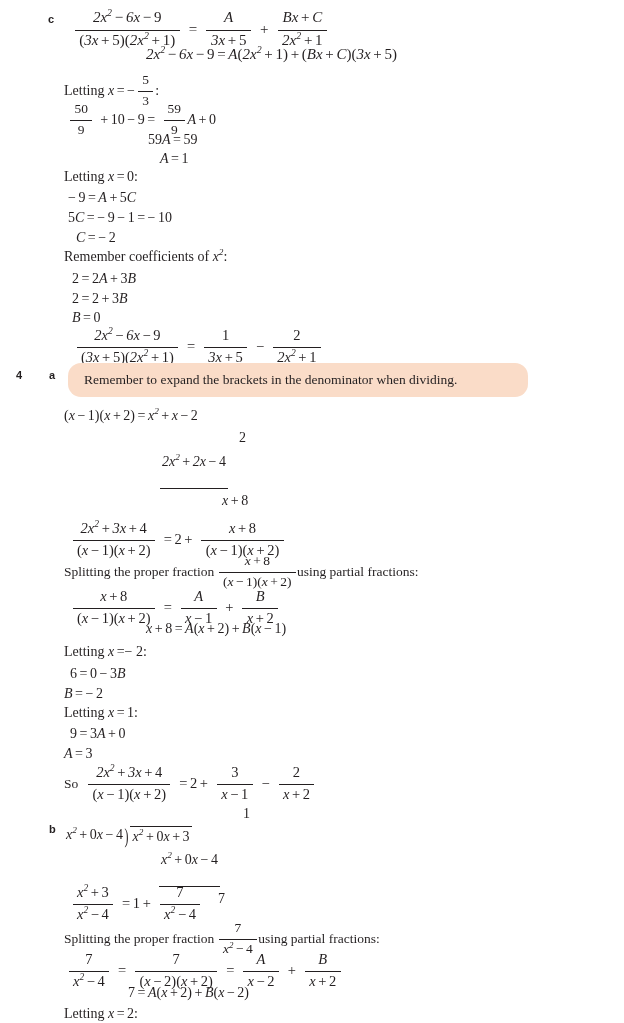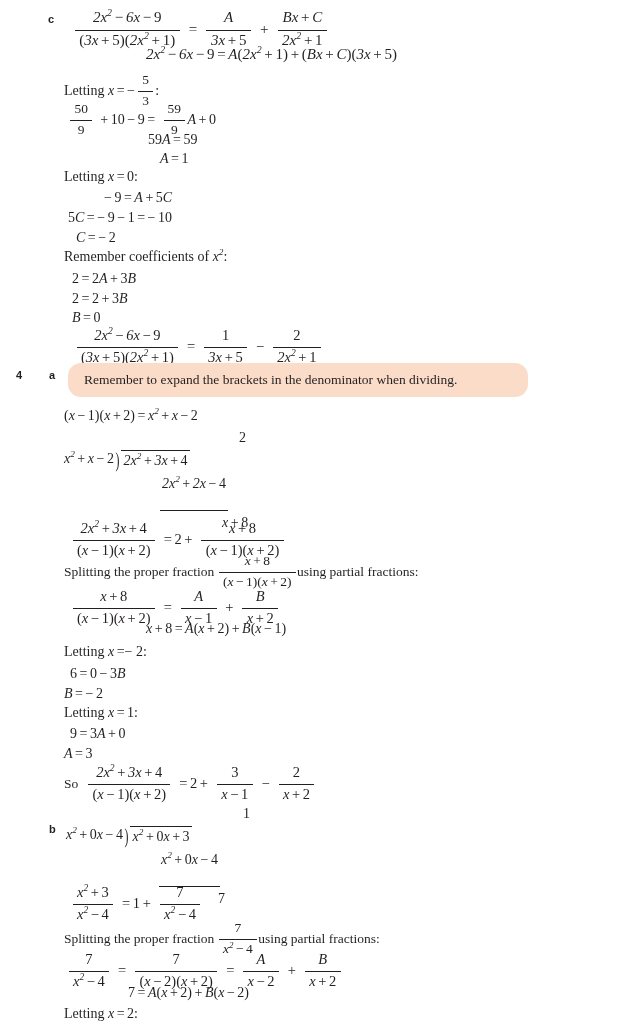--- a/index.html
+++ b/index.html
@@ -162,21 +162,21 @@
 </div>
 
 <div class="line math" style="left:160px; top:152px; font-size:14px;">
   <span class="var">A</span><span class="op">=</span><span class="num">1</span>
 </div>
 
 <div class="line math" style="left:64px; top:170px; font-size:14px;">
   <span class="txt">Letting</span>&nbsp;<span class="var">x</span><span class="op">=</span><span class="num">0</span><span class="txt">:</span>
 </div>
 
-<div class="line math" style="left:68px; top:191px; font-size:14px;margin-left:36px;">
+<div class="line math" style="left:68px; top:191px; font-size:14px;">
   <span class="op" style="padding-left:0;">−</span><span class="num">9</span><span class="op">=</span><span class="var">A</span><span class="op">+</span><span class="num">5</span><span class="var">C</span>
 </div>
 
 <div class="line math" style="left:68px; top:211px; font-size:14px;">
   <span class="num">5</span><span class="var">C</span><span class="op">=</span><span class="op" style="padding-left:0;">−</span><span class="num">9</span><span class="op">−</span><span class="num">1</span><span class="op">=</span><span class="op" style="padding-left:0;">−</span><span class="num">10</span>
 </div>
 
 <div class="line math" style="left:76px; top:231px; font-size:14px;">
   <span class="var">C</span><span class="op">=</span><span class="op" style="padding-left:0;">−</span><span class="num">2</span>
 </div>
@@ -223,26 +223,20 @@
 
 <div class="line math" style="left:64px; top:409px; font-size:14px;">
   (<span class="var">x</span><span class="op">−</span><span class="num">1</span>)(<span class="var">x</span><span class="op">+</span><span class="num">2</span>)<span class="op">=</span><span class="var">x</span><sup class="exp">2</sup><span class="op">+</span><span class="var">x</span><span class="op">−</span><span class="num">2</span>
 </div>
 
 <div class="longdiv math" style="left:64px; top:430px; font-size:14px;">
   <div class="ld-row">
     <span class="ld-divisor" style="visibility:hidden;"><span class="var">x</span><sup class="exp">2</sup><span class="op">+</span><span class="var">x</span><span class="op">−</span><span class="num">2</span></span>
     <span style="display:inline-block; width:8px;"></span>
     <span class="ld-quotient" style="min-width:123px;"><span class="num">2</span></span>
-  </div>
-  <div class="ld-row" style="margin-top:1px;">
-    <span class="ld-divisor"><span class="var">x</span><sup class="exp">2</sup><span class="op">+</span><span class="var">x</span><span class="op">−</span><span class="num">2</span></span>
-    <span class="ld-bracket">
-      <span class="paren">)</span><span class="under-bar"><span class="var">2x</span><sup class="exp">2</sup><span class="op">+</span><span class="var">3x</span><span class="op">+</span><span class="num">4</span></span>
-    </span>
   </div>
   <div class="ld-row" style="margin-top:4px; padding-left:96px;">
     <span class="ld-sub"><span class="var">2x</span><sup class="exp">2</sup><span class="op">+</span><span class="var">2x</span><span class="op">−</span><span class="num">4</span></span>
   </div>
   <div class="ld-row" style="margin-top:3px; padding-left:158px;">
     <span class="ld-rem"><span class="var">x</span><span class="op">+</span><span class="num">8</span></span>
   </div>
 </div>
 
 <div class="line math" style="left:70px; top:521px; font-size:14.5px;">

